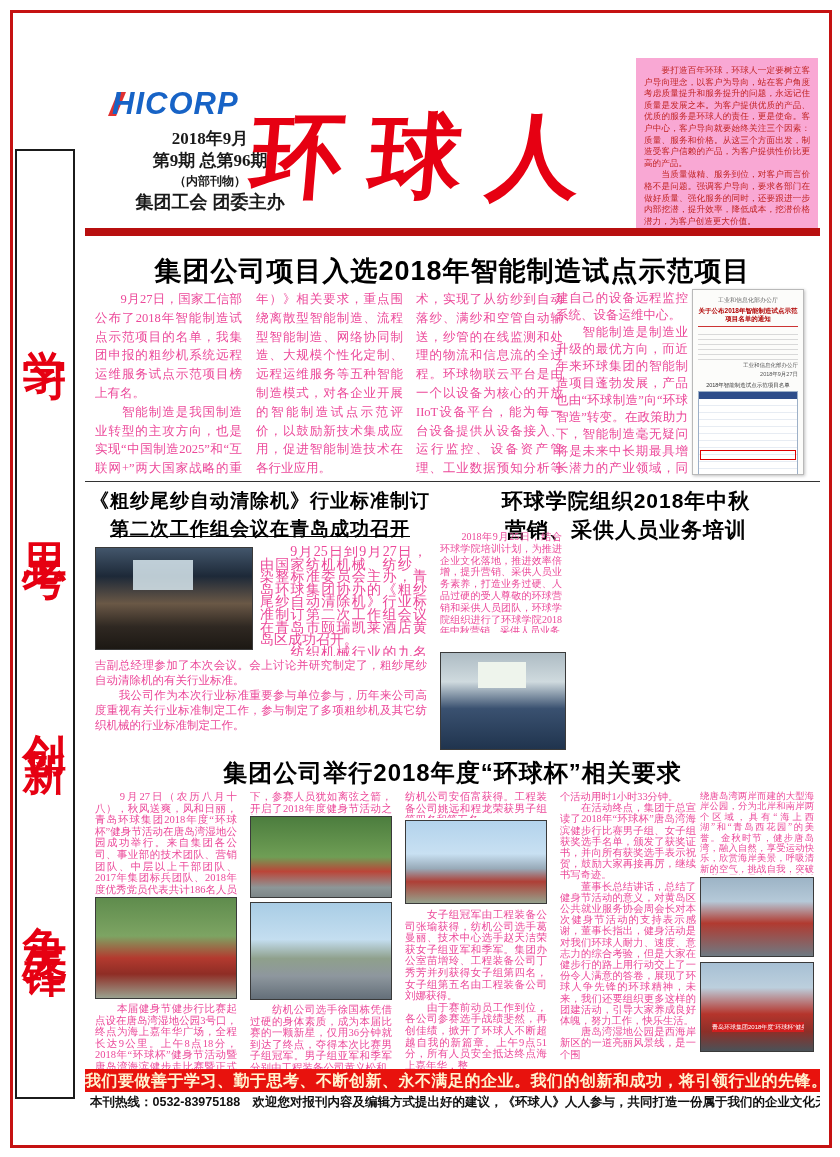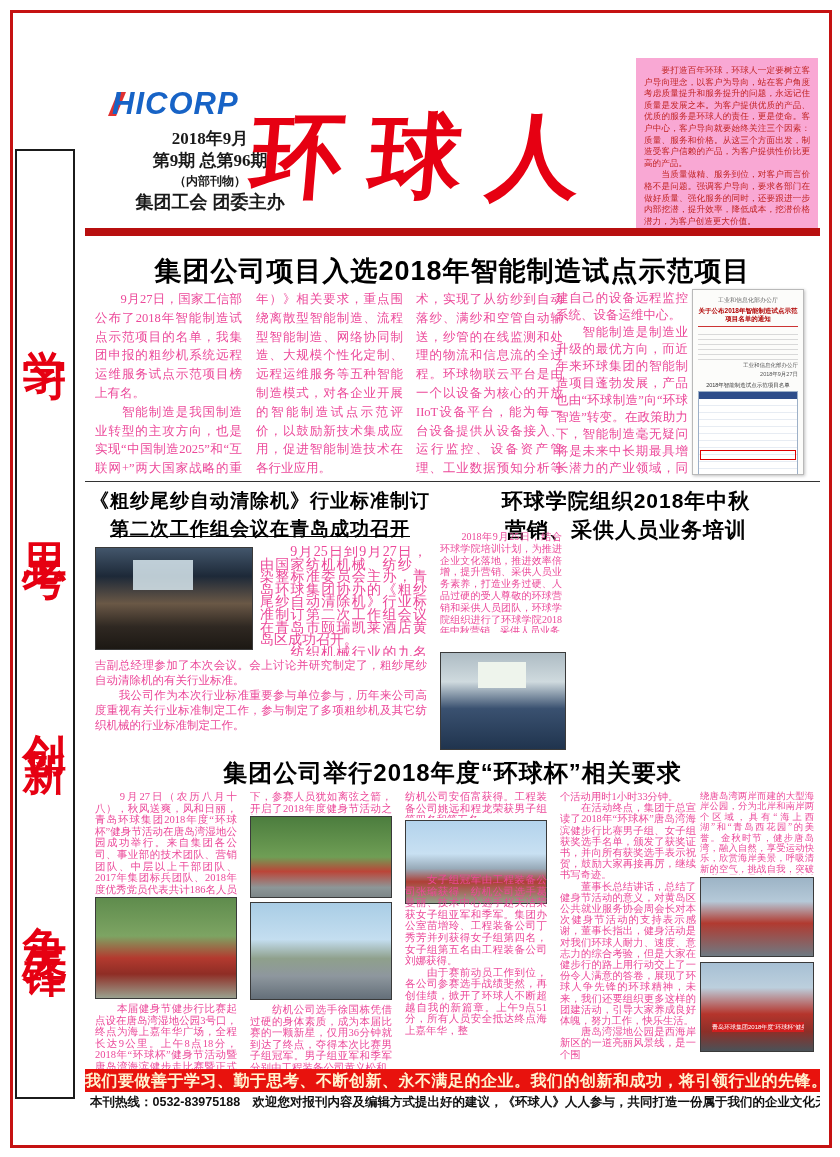--- a/index.html
+++ b/index.html
@@ -53,21 +53,21 @@
   .tr{top:531px;height:205px;font-size:10px;line-height:11.8px;}
   .trc1{left:440px;width:122px;height:102px;}
   .trc2{left:572px;width:118px;}
   .trc3{left:695px;width:117px;}
   .ft{font-size:10.5px;line-height:11.6px;}
   .f1a{left:95px;top:791px;width:142px;height:104px;}
   .f1b{left:95px;top:1003px;width:142px;height:78px;}
   .f2a{left:250px;top:791px;width:142px;height:24px;}
   .f2b{left:250px;top:1004px;width:142px;height:77px;}
   .f3a{left:405px;top:791px;width:142px;height:27px;}
-  .f3b{left:405px;top:874px;width:142px;height:172px;}
+  .f3b{left:405px;top:909px;width:142px;height:172px;}
   .f4{left:560px;top:791px;width:136px;height:290px;font-size:10.3px;line-height:11.2px;}
   .f5{left:700px;top:791px;width:114px;height:84px;font-size:9.3px;line-height:10.4px;}
   
   .photo{border:1px solid #3a3a3a;box-sizing:border-box;}
   .p-meeting{left:95px;top:547px;width:158px;height:103px;
      background:linear-gradient(180deg,#43566b 0%,#1d2938 28%,#6a5846 55%,#2f2822 78%,#1c1813 100%);}
   .p-screen{left:133px;top:560px;width:60px;height:30px;background:#d8e8ee;opacity:.85;}
   .p-class{left:440px;top:652px;width:126px;height:98px;
      background:linear-gradient(180deg,#aebcc4 0%,#cfdade 30%,#3a5170 58%,#20344e 100%);}
   .p-class-screen{left:478px;top:662px;width:48px;height:26px;background:#eef4ec;}

